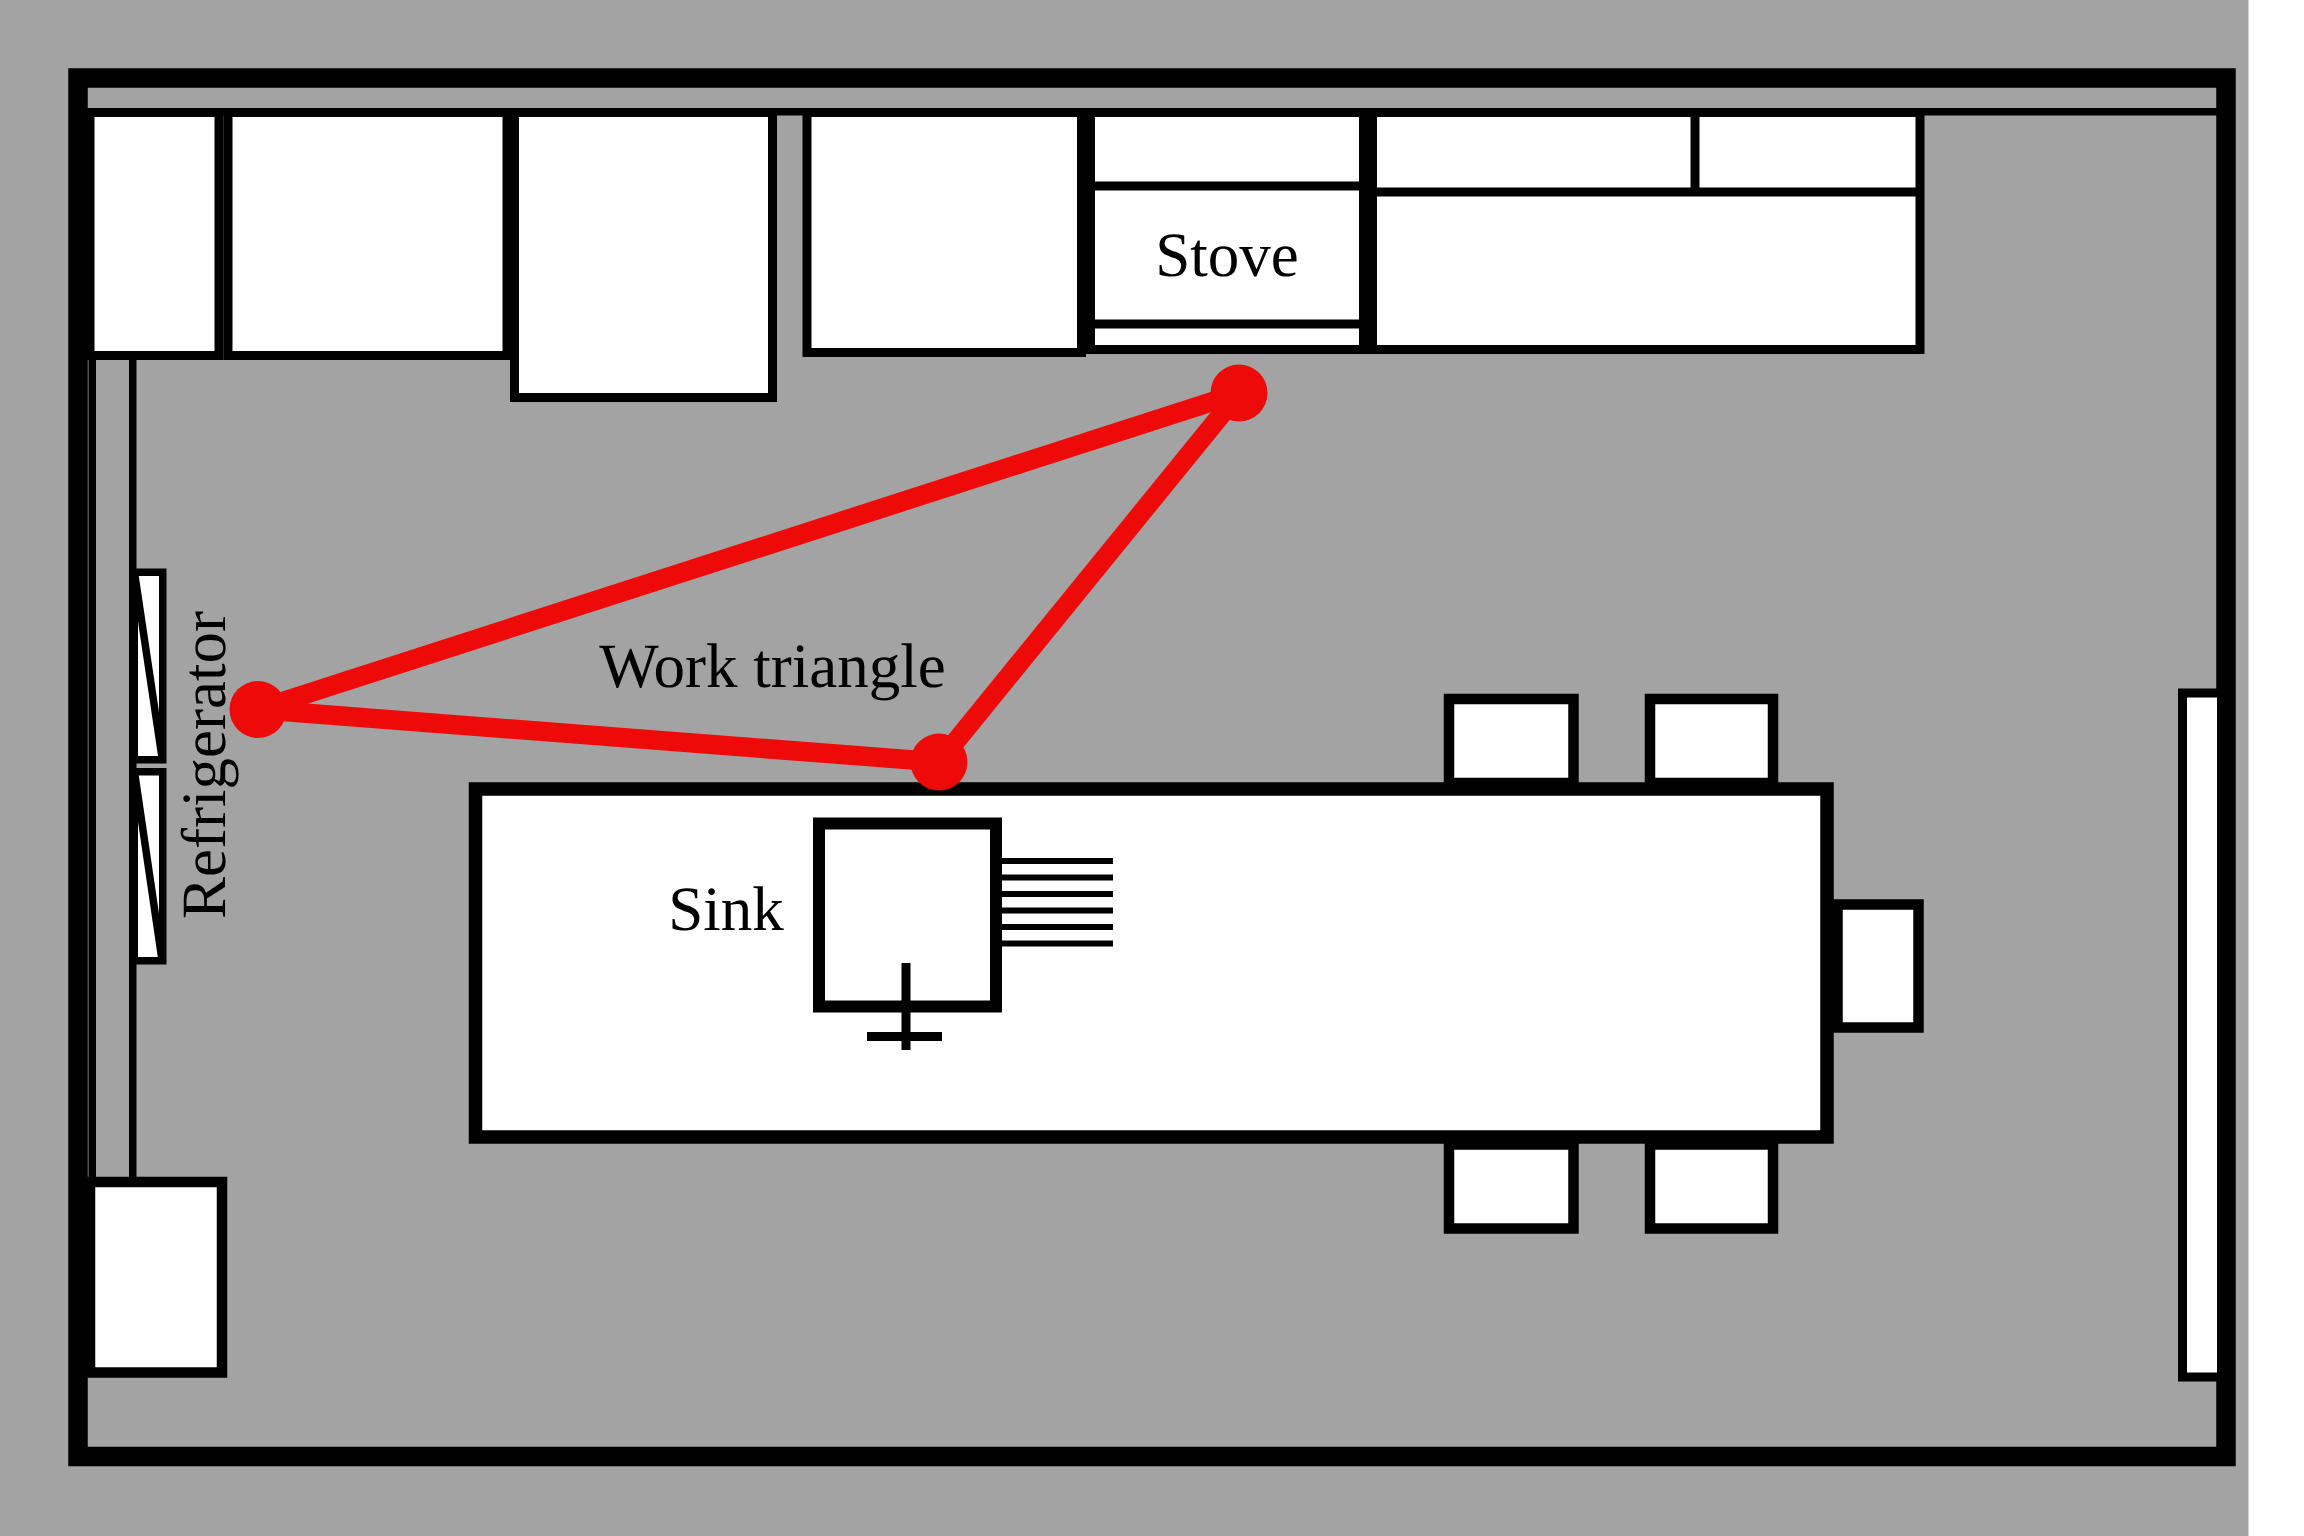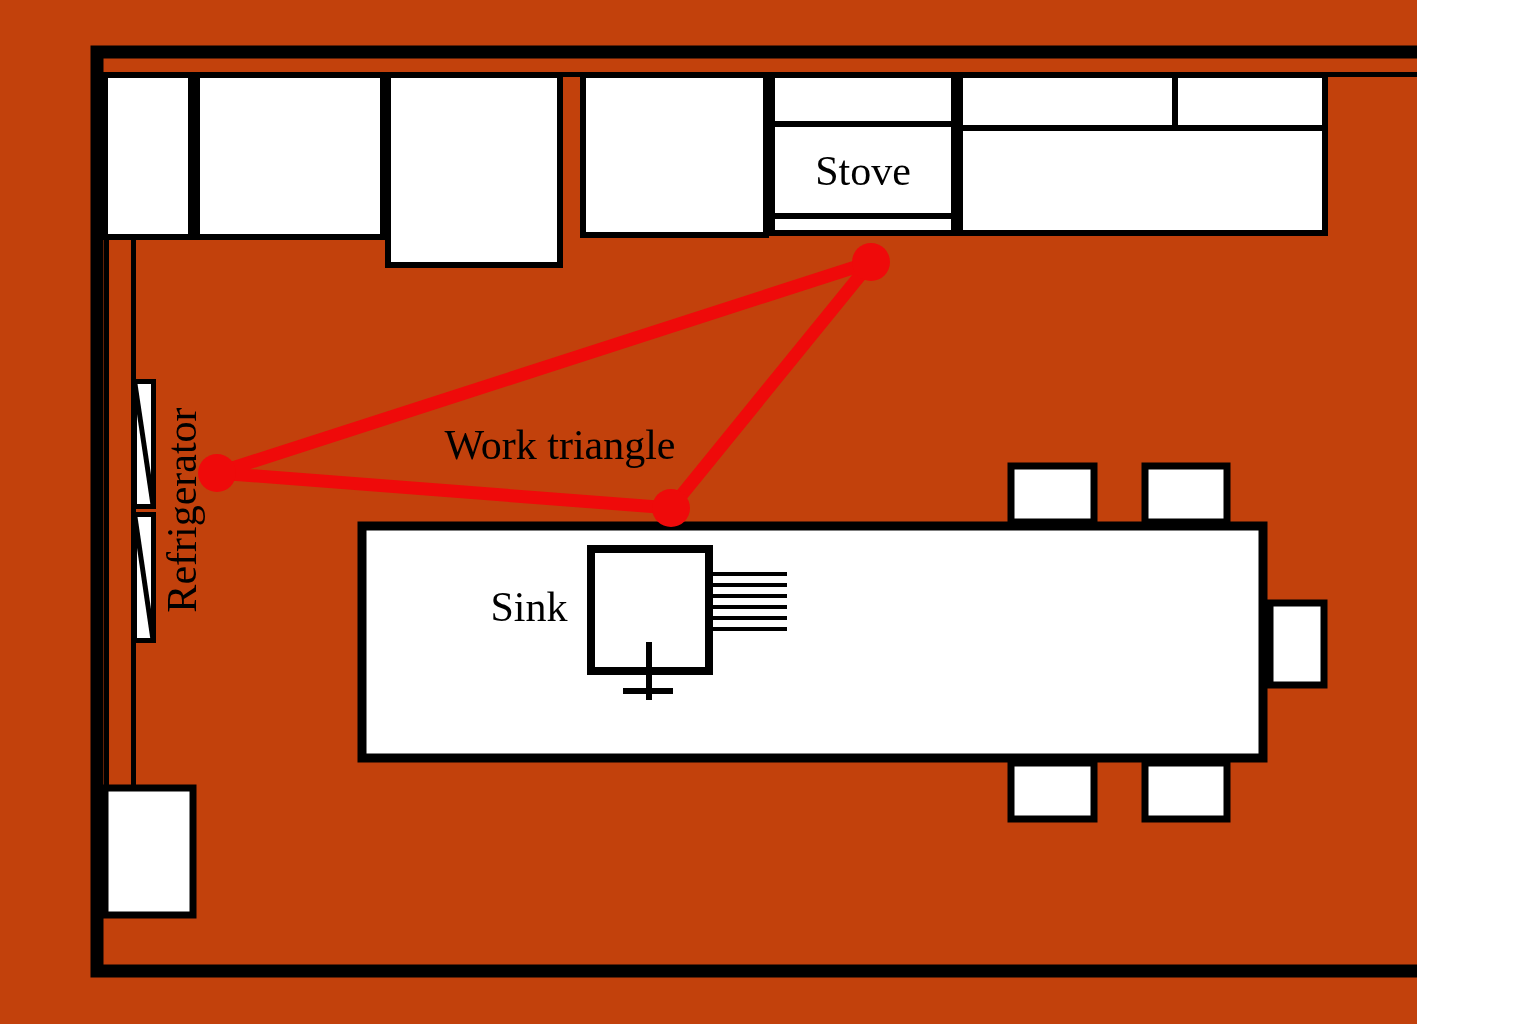--- a/index.html
+++ b/index.html
@@ -1,16 +1,16 @@
 <!DOCTYPE html>
 <html><head>
 <meta charset="utf-8">
 <style>
   html, body { margin: 0; padding: 0; background: #ffffff; }
-  .page { width: 1372px; height: 1024px; position: relative; background: #c2410c; overflow: hidden; padding-left: 45px; }
+  .page { width: 1499px; height: 1024px; position: relative; background: #a3a3a3; overflow: hidden; }
   svg { display: block; }
   text {
     font-family: "Liberation Serif", "DejaVu Serif", serif;
     fill: #000000;
   }
   .plan-label { font-size: 42px; }
 </style>
 </head>
 <body>
 

